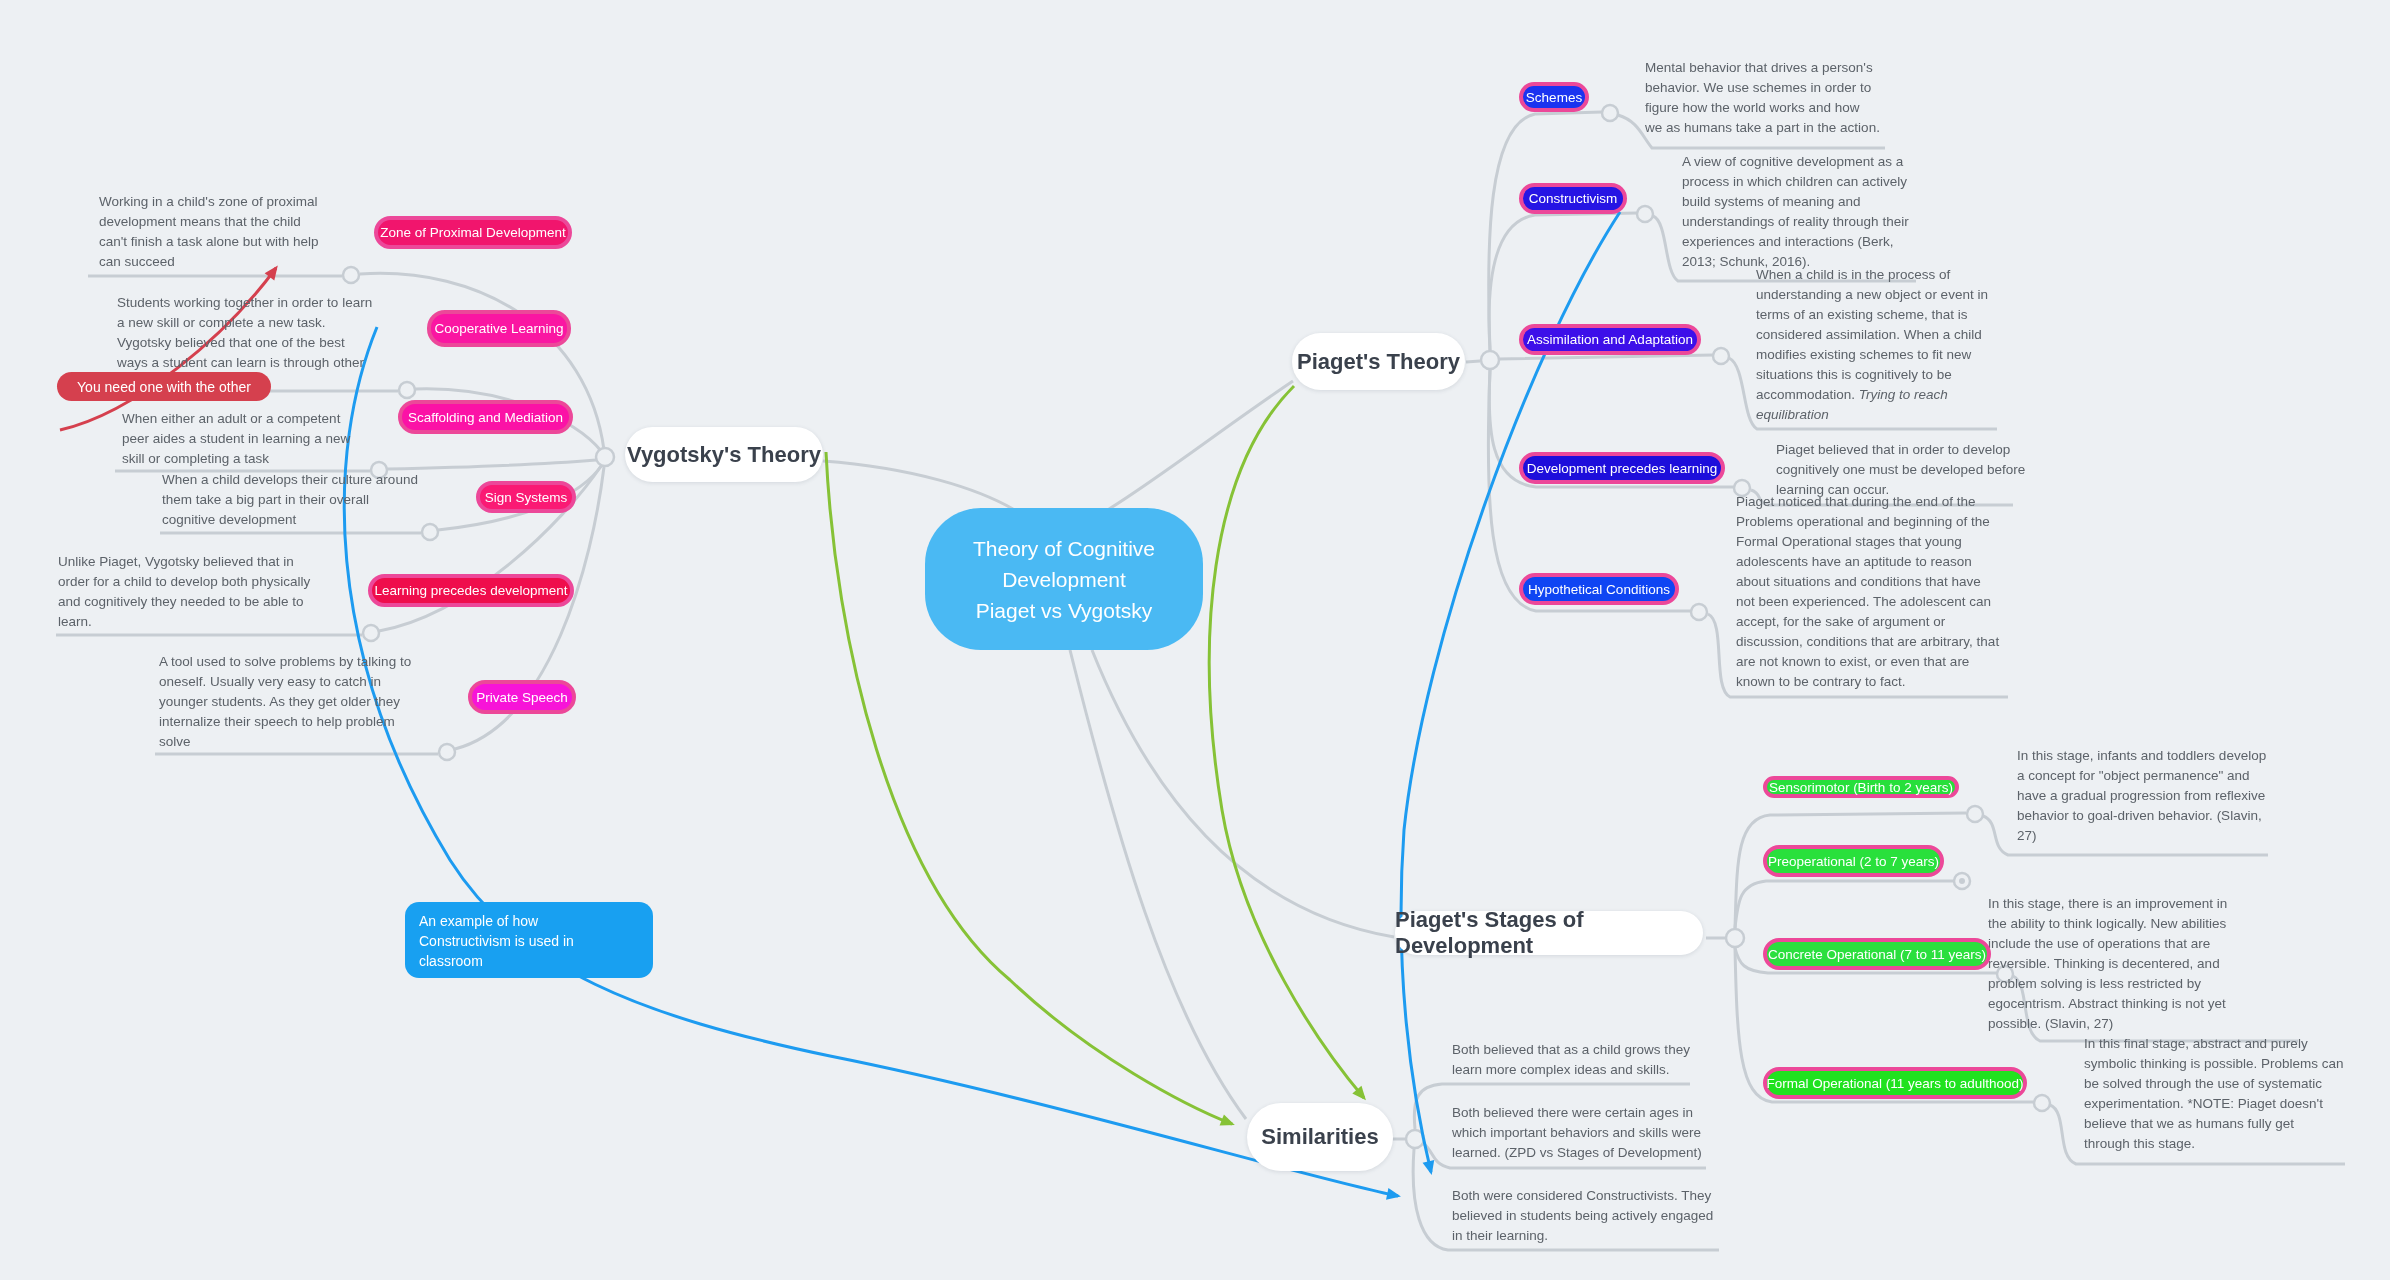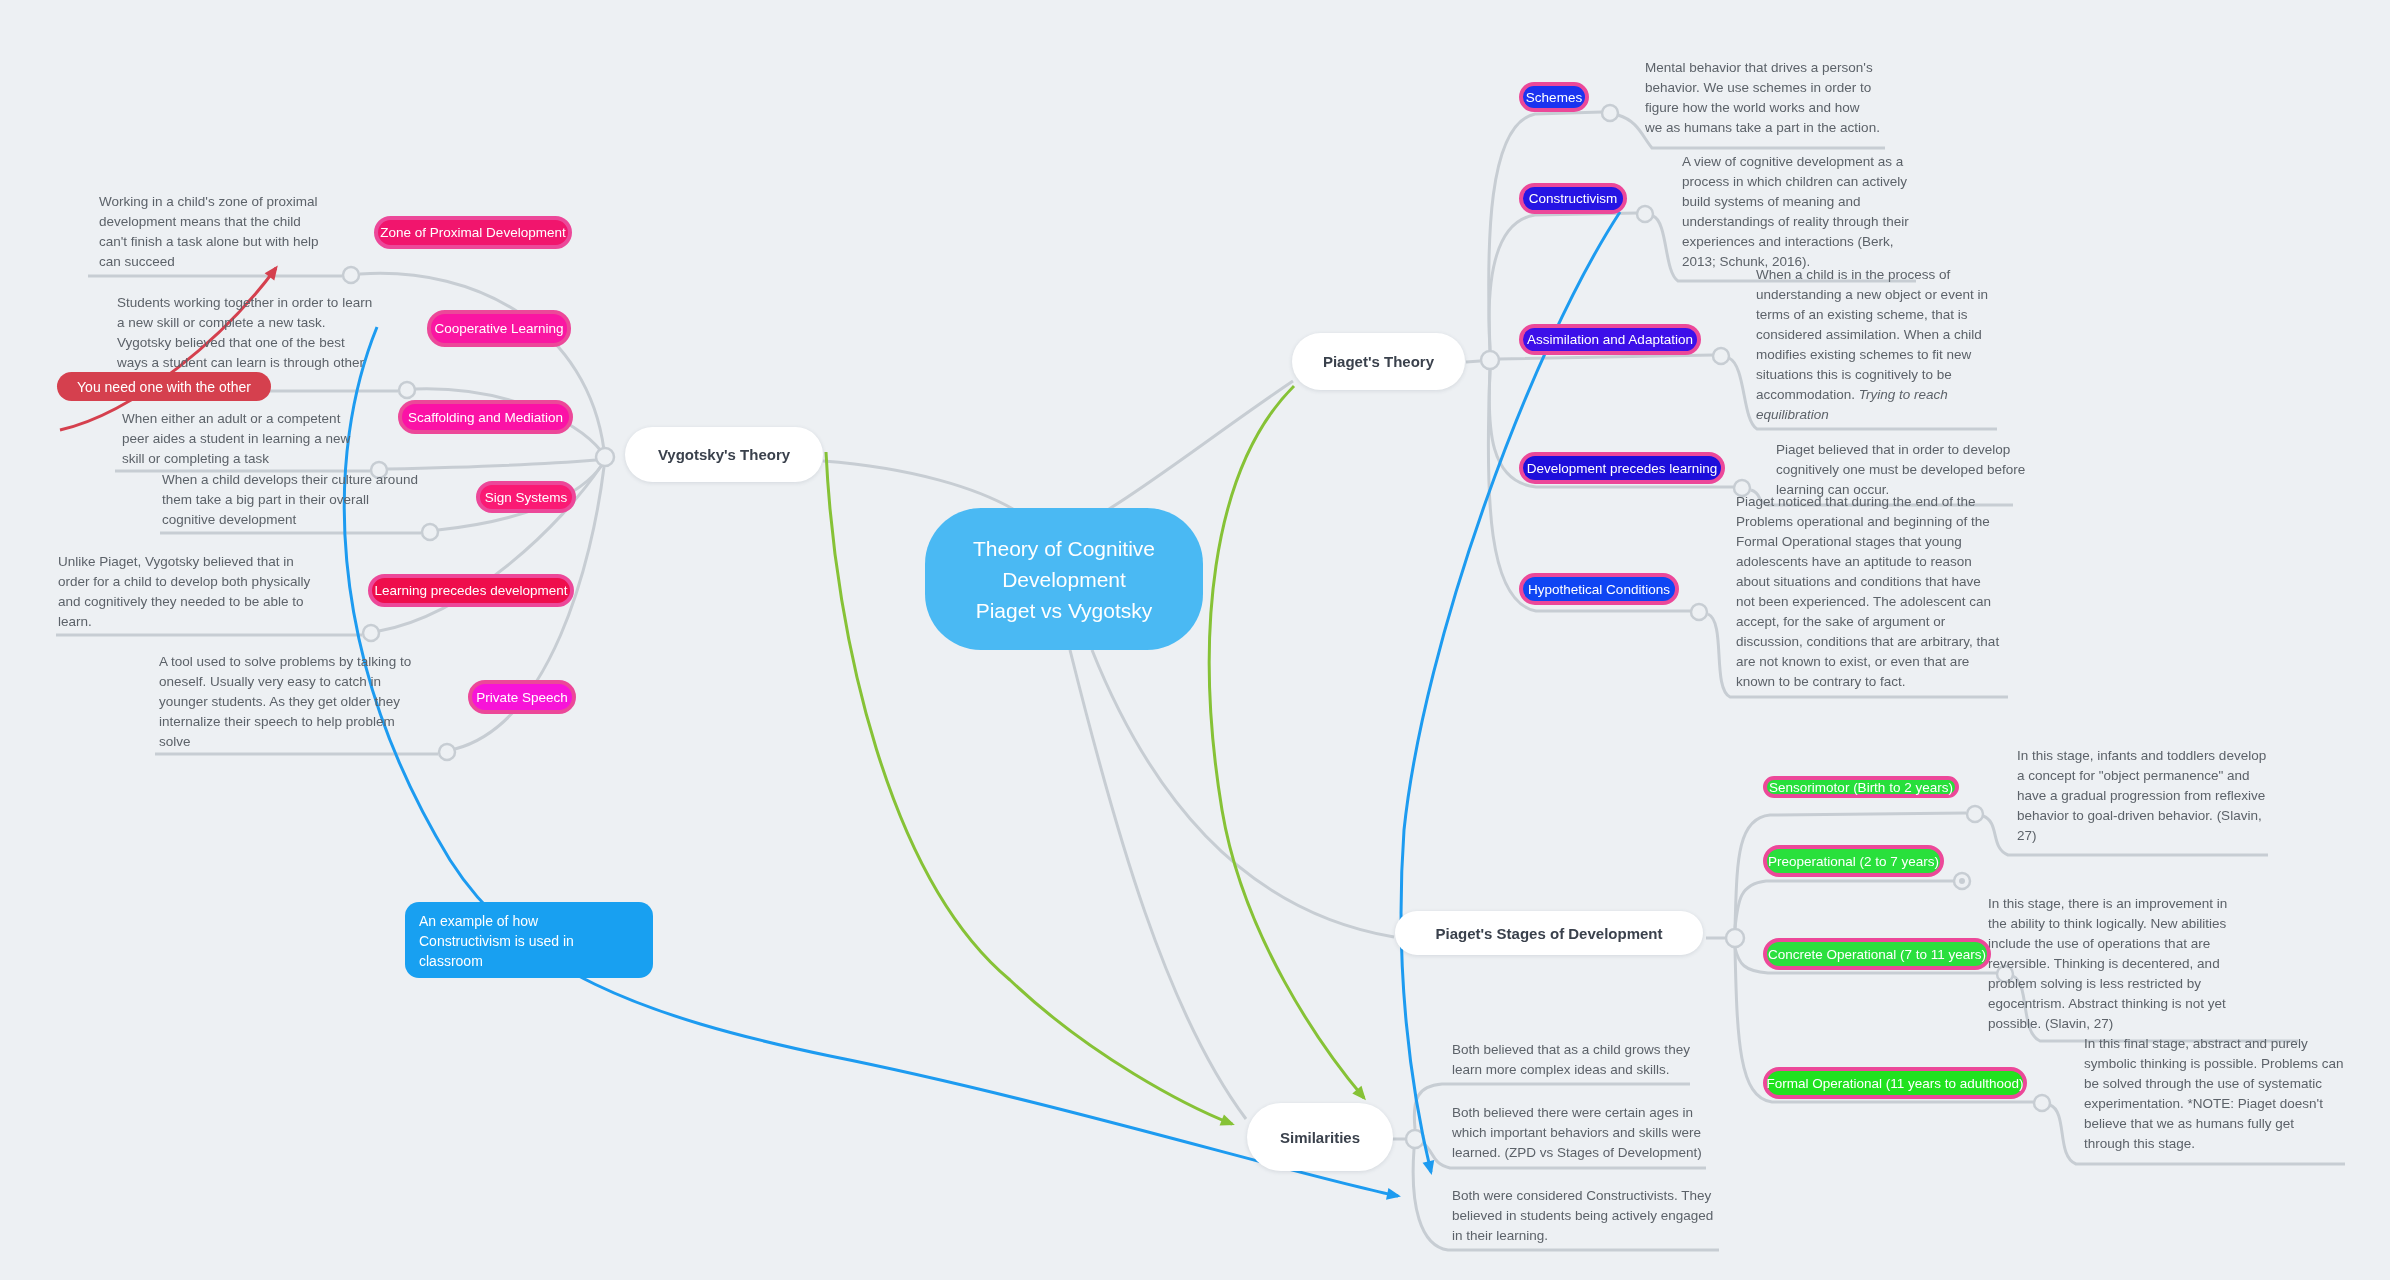--- a/index.html
+++ b/index.html
@@ -1,20 +1,20 @@
 <!DOCTYPE html>
 <html><head>
 <meta charset="utf-8">
 <style>
   html,body{margin:0;padding:0;}
   .canvas{position:relative;width:2390px;height:1280px;background:#edf0f3;overflow:hidden;
           font-family:"Liberation Sans",sans-serif;}
   svg.wires{position:absolute;left:0;top:0;}
   .topic{position:absolute;background:#fff;border-radius:34px;display:flex;align-items:center;
-         justify-content:center;font-weight:bold;font-size:15px;color:#3a414c;
+         justify-content:center;font-weight:bold;font-size:22px;color:#3a414c;
          box-shadow:0 1px 4px rgba(60,70,90,.14);z-index:3;cursor:pointer;}
   .pill{position:absolute;border-radius:18px;color:#fff;font-size:13.5px;display:flex;
         align-items:center;justify-content:center;border:4px solid #ec4899;box-sizing:border-box;
         z-index:3;white-space:nowrap;cursor:pointer;}
   .central{position:absolute;border-radius:56px;color:#fff;font-size:21px;line-height:31px;
         text-align:center;display:flex;flex-direction:column;justify-content:center;z-index:3;}
   .desc{position:absolute;font-size:13.5px;line-height:20px;color:#5c6269;white-space:nowrap;z-index:2;}
   .desc .it, .it{font-style:italic;}
   .note{position:absolute;border-radius:14px;color:#fff;font-size:14px;line-height:20px;
         padding:9px 14px;box-sizing:border-box;z-index:4;}

